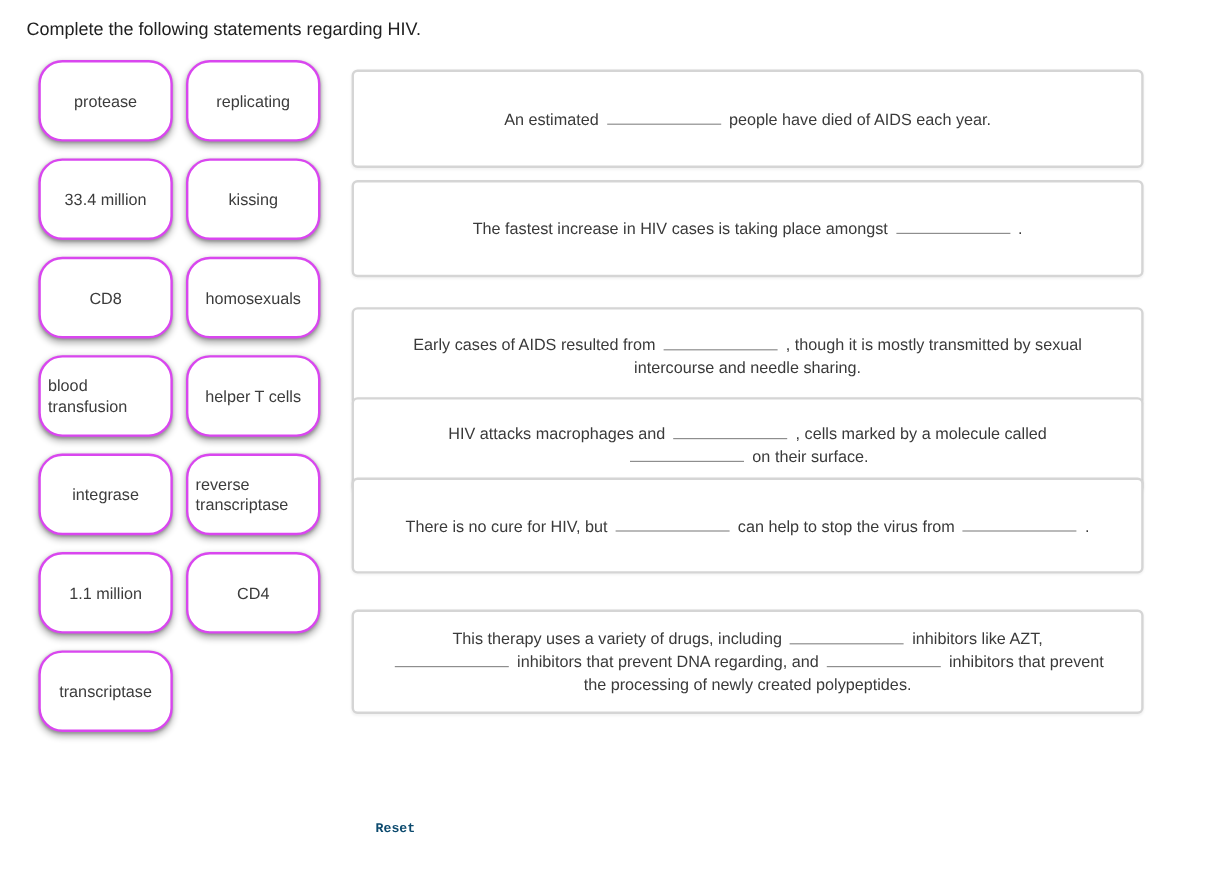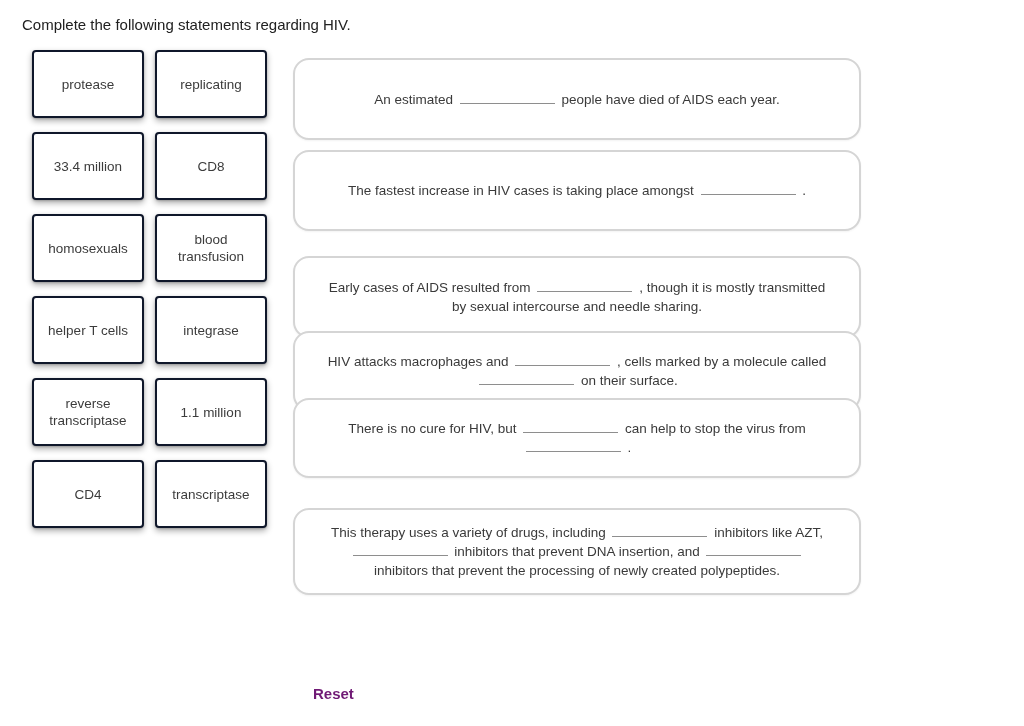--- a/index.html
+++ b/index.html
@@ -22,41 +22,40 @@
     position: absolute;
     left: 32px; top: 50px;
     display: grid;
     grid-template-columns: 112px 112px;
     grid-auto-rows: 68px;
     column-gap: 11px;
     row-gap: 14px;
   }
   .tile {
     background: #ffffff;
-    border: 2px solid #0f172a;
-    border-radius: 4px;
+    border: 2px solid #d946ef;
+    border-radius: 20px;
     box-shadow: 0 3px 6px rgba(0,0,0,0.32), 0 1px 2px rgba(0,0,0,0.18);
     display: flex;
     align-items: center;
     justify-content: center;
-    text-align: center;
     font-size: 13.5px;
     line-height: 17px;
     color: #3c3c3c;
     padding: 4px 6px;
     cursor: grab;
   }
   
   .stmt-box {
     position: absolute;
     left: 293px;
-    width: 568px;
+    width: 660px;
     background: #ffffff;
     border: 2px solid #d5d5d5;
-    border-radius: 16px;
+    border-radius: 5px;
     box-shadow: 0 1px 2px rgba(0,0,0,0.05);
     display: flex;
     align-items: center;
     justify-content: center;
     padding: 6px 30px;
   }
   .stmt-text {
     text-align: center;
     font-size: 13.5px;
     line-height: 19px;
@@ -67,38 +66,39 @@
     width: 95px;
     height: 12px;
     border-bottom: 1.5px solid #8e8e8e;
     vertical-align: baseline;
     margin: 0 3px;
     cursor: pointer;
   }
   .reset-btn {
     position: absolute;
     left: 313px; top: 685px;
-    font-size: 15px;
+    font-size: 11px;
     font-weight: bold;
-    color: #701a75;
+    color: #0c4a6e;
     background: none;
     border: none;
-    font-family: Liberation Sans, sans-serif;
+    font-family: Liberation Mono, monospace;
     cursor: pointer;
   }
 </style>
 </head>
 <body>
 
 <div class="page-title">Complete the following statements regarding HIV.</div>
 
 <div class="tile-grid">
   <div class="tile">protease</div>
   <div class="tile">replicating</div>
   <div class="tile">33.4 million</div>
+  <div class="tile">kissing</div>
   <div class="tile">CD8</div>
   <div class="tile">homosexuals</div>
   <div class="tile">blood transfusion</div>
   <div class="tile">helper T cells</div>
   <div class="tile">integrase</div>
   <div class="tile">reverse transcriptase</div>
   <div class="tile">1.1 million</div>
   <div class="tile">CD4</div>
   <div class="tile">transcriptase</div>
 </div>
@@ -117,16 +117,16 @@
 
 <div class="stmt-box" style="top:331px; height:80px;">
   <p class="stmt-text"><span>HIV attacks macrophages and</span> <span class="blank"></span> <span>, cells marked by a molecule called</span> <span class="blank"></span> <span>on their surface.</span></p>
 </div>
 
 <div class="stmt-box" style="top:398px; height:80px;">
   <p class="stmt-text"><span>There is no cure for HIV, but</span> <span class="blank"></span> <span>can help to stop the virus from</span> <span class="blank"></span> <span>.</span></p>
 </div>
 
 <div class="stmt-box" style="top:508px; height:87px;">
-  <p class="stmt-text"><span>This therapy uses a variety of drugs, including</span> <span class="blank"></span> <span>inhibitors like AZT,</span> <span class="blank"></span> <span>inhibitors that prevent DNA insertion, and</span> <span class="blank"></span> <span>inhibitors that prevent the processing of newly created polypeptides.</span></p>
+  <p class="stmt-text"><span>This therapy uses a variety of drugs, including</span> <span class="blank"></span> <span>inhibitors like AZT,</span> <span class="blank"></span> <span>inhibitors that prevent DNA regarding, and</span> <span class="blank"></span> <span>inhibitors that prevent the processing of newly created polypeptides.</span></p>
 </div>
 
 <button class="reset-btn">Reset</button>
 
 </body></html>

